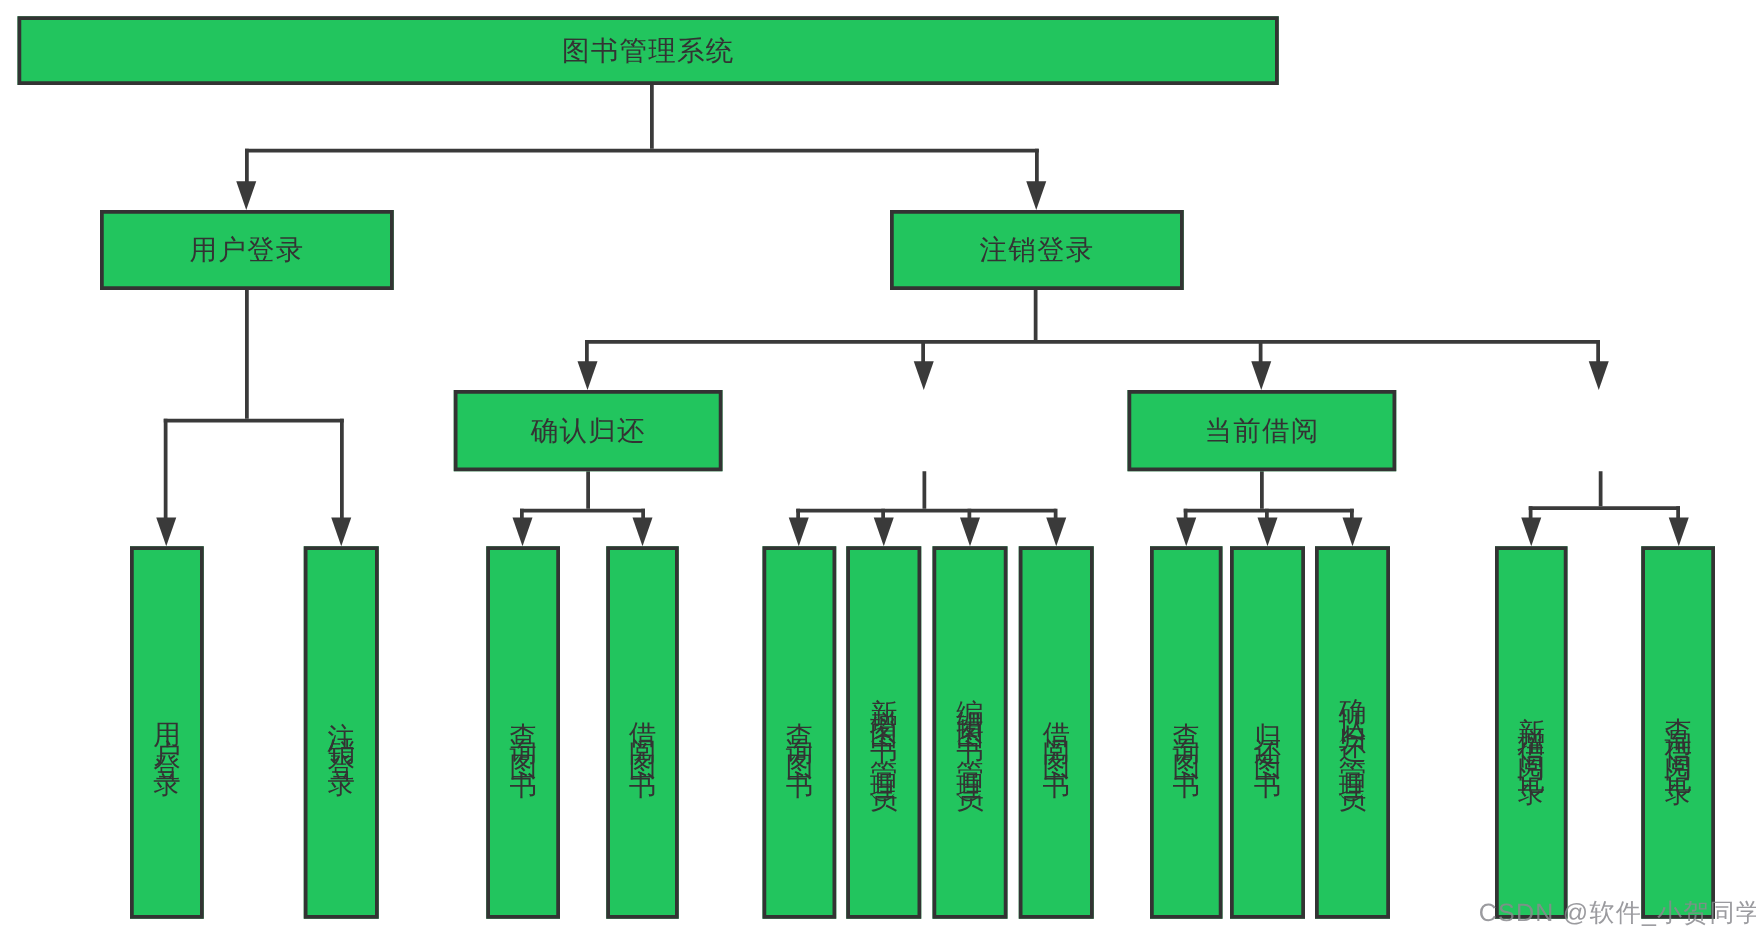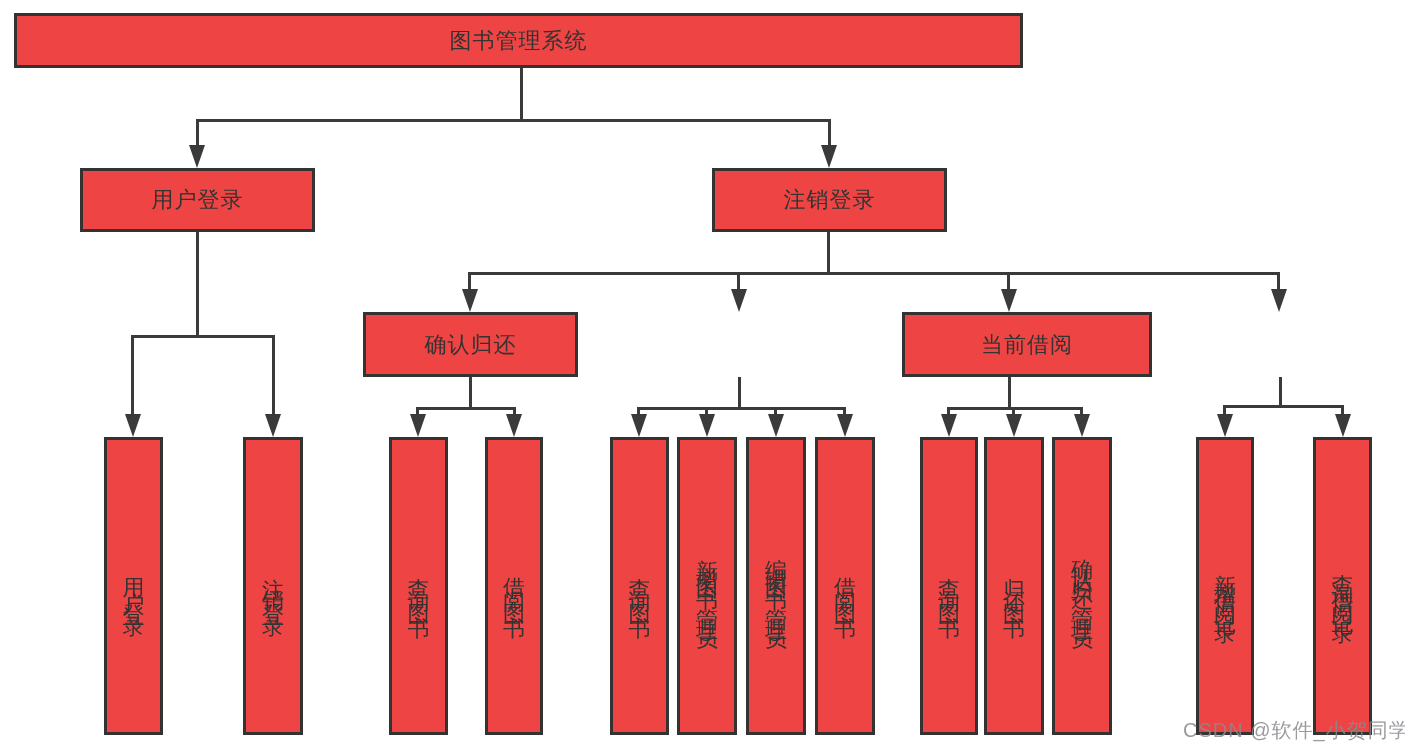--- a/index.html
+++ b/index.html
@@ -11,21 +11,21 @@
     position: relative;
     width: 1405px;
     height: 747px;
     background: #ffffff;
     font-family: "Liberation Sans", "DejaVu Sans", sans-serif;
     overflow: hidden;
   }
   .box {
     position: absolute;
     box-sizing: border-box;
-    background: #ef4444;
+    background: #22c55e;
     border: 3px solid #333333;
     display: flex;
     align-items: center;
     justify-content: center;
     color: #333333;
     z-index: 2;
   }
   .hlabel {
     font-size: 22px;
     letter-spacing: 1px;
@@ -104,21 +104,21 @@
   <div class="vline" style="left:737px; top:272px; height:19px;"></div>
   <div class="arrow" style="left:731px; top:289px;"></div>
   <div class="vline" style="left:1007px; top:272px; height:19px;"></div>
   <div class="arrow" style="left:1001px; top:289px;"></div>
   <div class="vline" style="left:1277px; top:272px; height:19px;"></div>
   <div class="arrow" style="left:1271px; top:289px;"></div>
 
   <div class="box" style="left:363px; top:312px; width:215px; height:65px;">
     <span class="hlabel">确认归还</span>
   </div>
-  <div class="box" style="left:902px; top:312px; width:250px; height:65px;">
+  <div class="box" style="left:902px; top:312px; width:215px; height:65px;">
     <span class="hlabel">当前借阅</span>
   </div>
 
   <div class="vline" style="left:469px; top:377px; height:30px;"></div>
   <div class="hline" style="left:416px; top:407px; width:100px;"></div>
   <div class="vline" style="left:416px; top:407px; height:9px;"></div>
   <div class="arrow" style="left:410px; top:414px;"></div>
   <div class="vline" style="left:513px; top:407px; height:9px;"></div>
   <div class="arrow" style="left:506px; top:414px;"></div>
 

